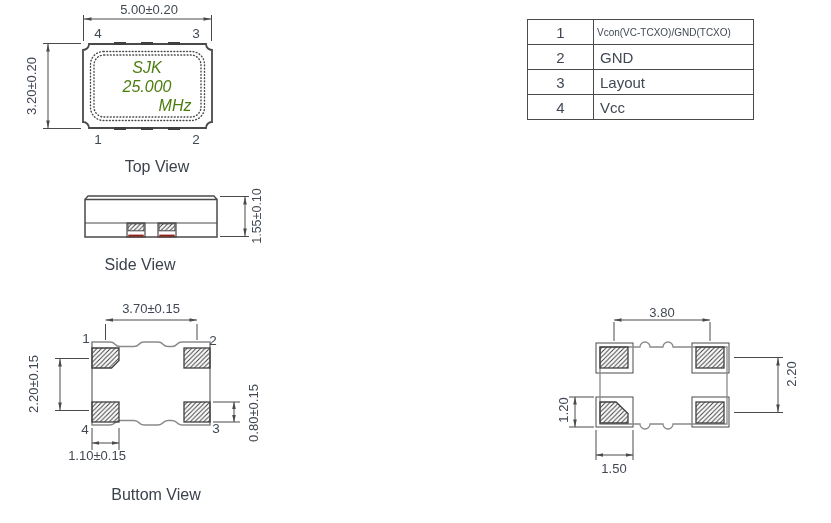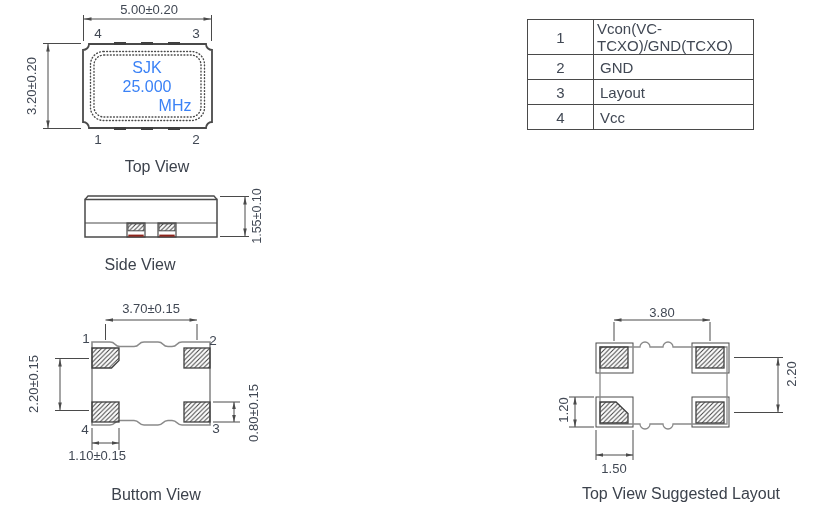--- a/index.html
+++ b/index.html
@@ -4,33 +4,33 @@
 <style>
   html,body{margin:0;padding:0;background:#ffffff;}
   #page{position:relative;width:831px;height:523px;background:#ffffff;overflow:hidden;
         font-family:"Liberation Sans","DejaVu Sans",sans-serif;color:#414854;}
   svg{position:absolute;left:0;top:0;}
   .t{position:absolute;white-space:nowrap;transform:translate(-50%,-50%);
      font-size:13px;color:#414854;line-height:1;}
   .t.rot{transform:translate(-50%,-50%) rotate(-90deg);}
   .t.pin{font-size:13.5px;}
   .t.title{font-size:16px;color:#3c424c;}
-  .mark{font-size:16px;color:#3b82f6;}
+  .mark{font-size:16px;color:#4d7c0f;font-style:italic;}
   
   #pin-table-wrap{position:absolute;left:527px;top:19px;width:228px;}
   #pin-table-title{font-size:16px;font-weight:bold;color:#3a4049;margin:0 0 4px 1px;}
   table.pins{border-collapse:collapse;table-layout:fixed;width:226px;}
   table.pins td,table.pins th{border:1.4px solid #4a4a4a;padding:0 0 0 6px;
      height:24px;text-align:left;font-weight:normal;color:#414854;vertical-align:middle;}
   table.pins col.c1{width:66px;}
   table.pins col.c2{width:160px;}
   table.pins th{font-size:16px;}
   table.pins td.num{text-align:center;padding:0;font-size:15px;}
   table.pins td.conn{font-size:15px;}
-  table.pins tr.small td.conn{font-size:15px;letter-spacing:0;padding-left:3px;margin-left:48px;}
+  table.pins tr.small td.conn{font-size:10px;letter-spacing:0;padding-left:3px;margin-left:48px;}
 </style>
 </head>
 <body>
 
 <div id="page">
 
   <svg width="831" height="523" viewBox="0 0 831 523">
     <defs>
       <pattern id="hatch" patternUnits="userSpaceOnUse" width="4.5" height="4.5">
         <path d="M-1,1 l2,-2 M0,4.5 l4.5,-4.5 M3.5,5.5 l2,-2" stroke="#3f3f3f" stroke-width="1"></path>
@@ -199,21 +199,20 @@
   <div class="t pin" style="left:86px;top:339px;">1</div>
   <div class="t pin" style="left:213px;top:341px;">2</div>
   <div class="t pin" style="left:85px;top:430px;">4</div>
   <div class="t pin" style="left:216px;top:429px;">3</div>
   <div class="t title" style="left:156px;top:495px;">Buttom View</div>
 
   <div class="t" style="left:662px;top:312px;">3.80</div>
   <div class="t rot" style="left:791px;top:374px;">2.20</div>
   <div class="t rot" style="left:563px;top:410px;">1.20</div>
   <div class="t" style="left:614px;top:468px;">1.50</div>
-  <div class="t title" style="left:681px;top:494px;">Top View Suggested Layout</div>
 
   <div id="pin-table-wrap">
     <table class="pins">
       <colgroup>
           <col class="c1">
           <col class="c2">
         </colgroup>
       <tbody>
       <tr class="small">
         <td class="num">1</td>

